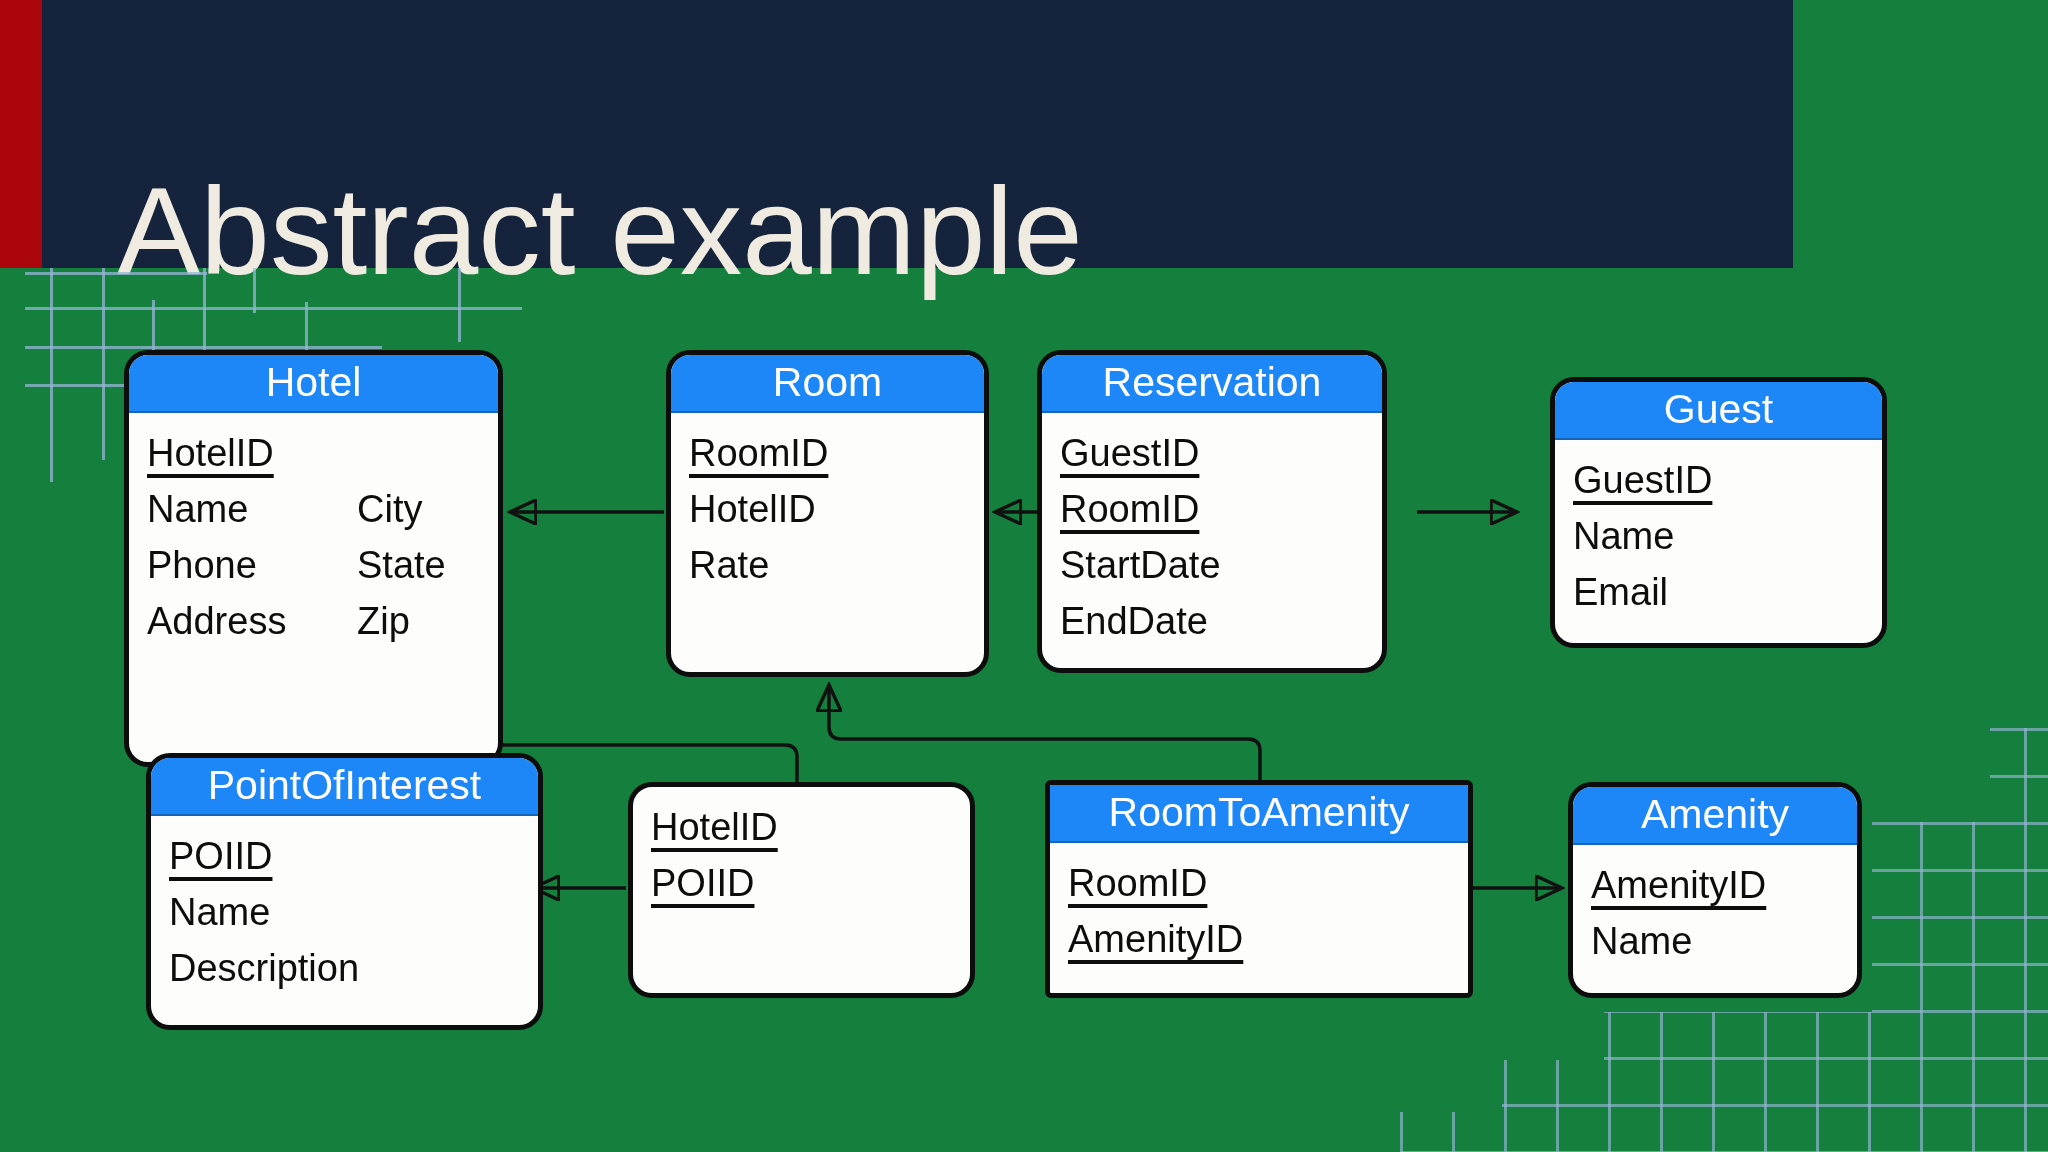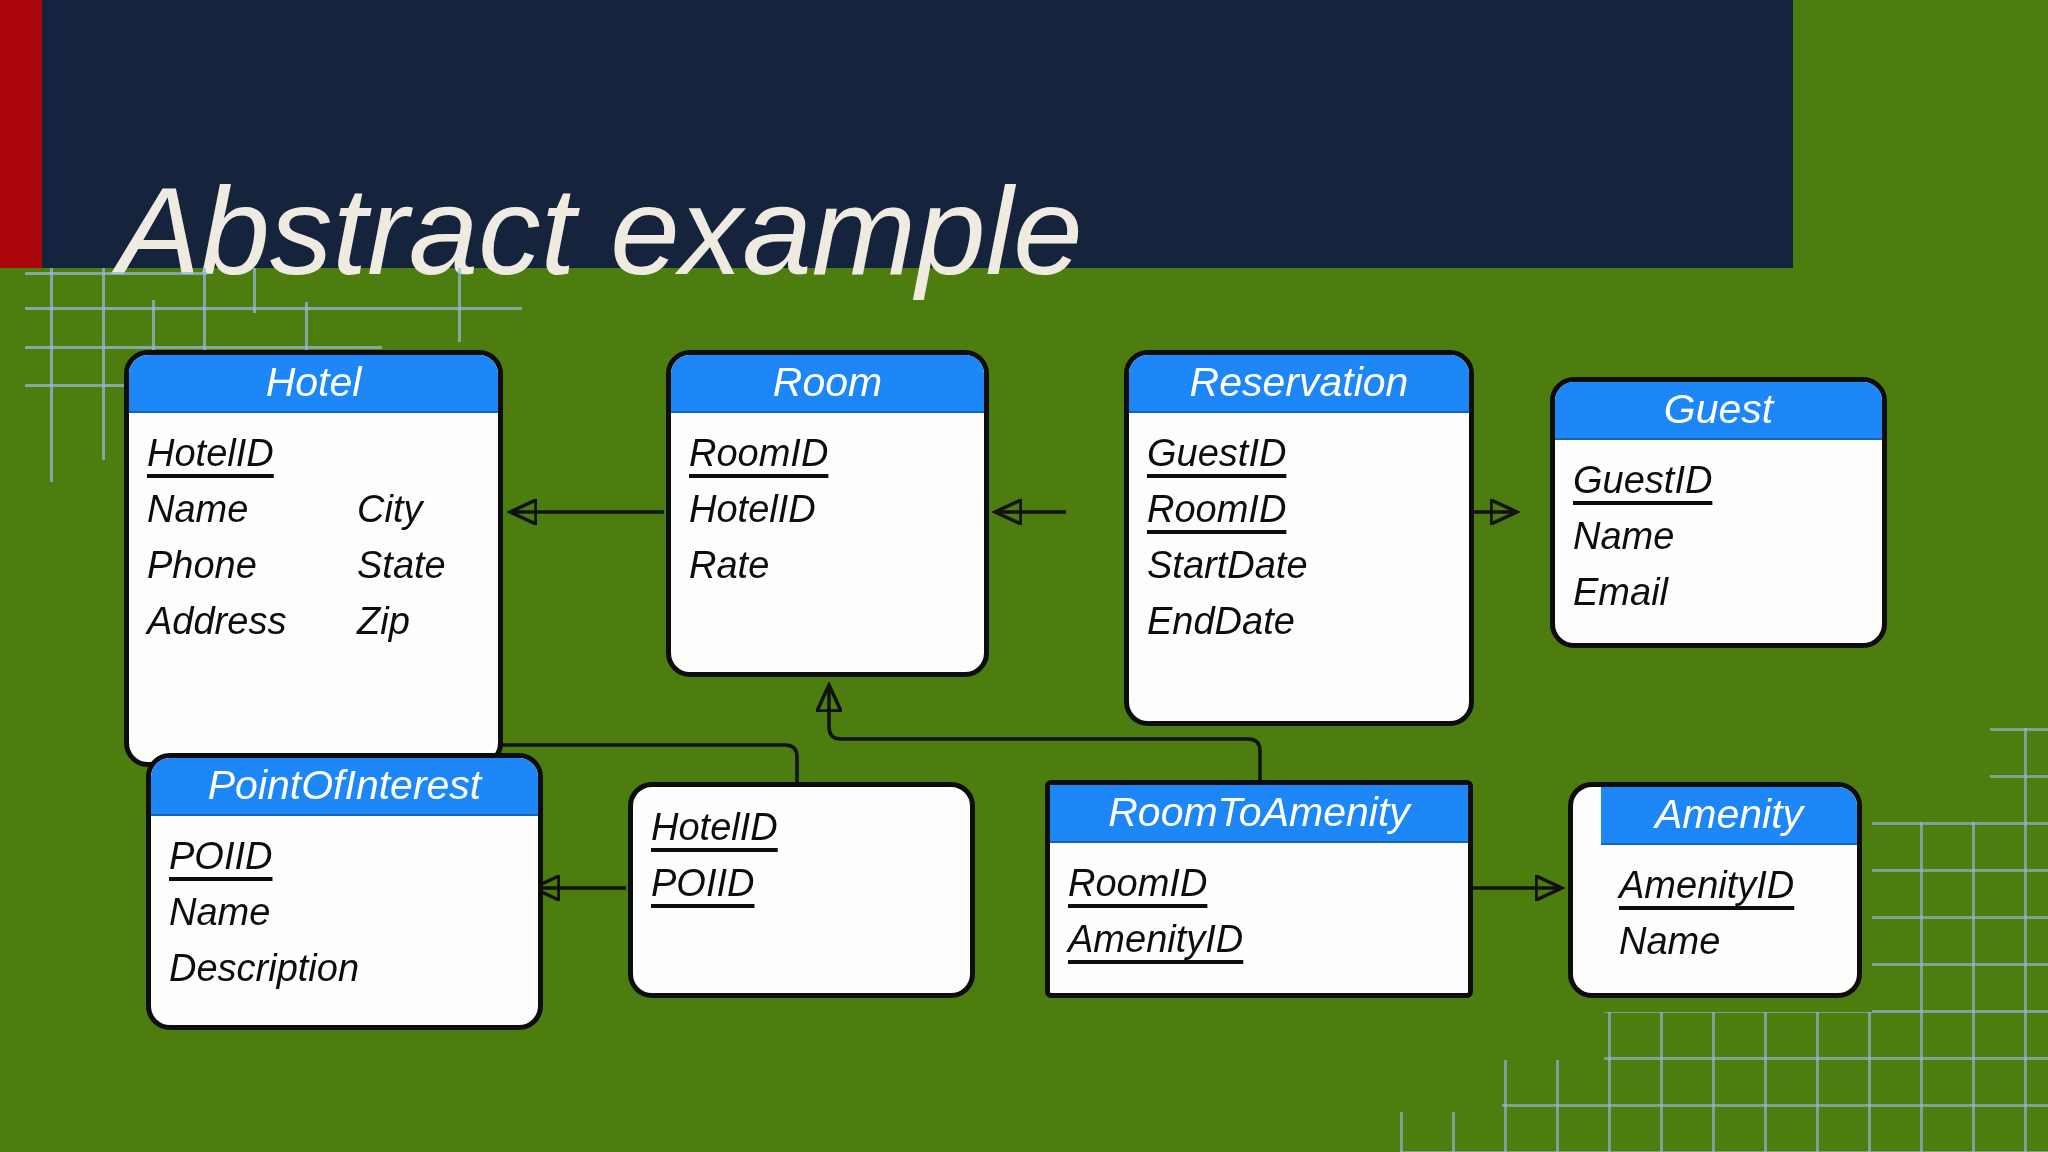--- a/index.html
+++ b/index.html
@@ -1,20 +1,19 @@
 <!DOCTYPE html>
 <html><head>
 <meta charset="utf-8">
 <style>
   html,body{margin:0;padding:0;background:#555;}
   .slide{
     position:relative;width:2048px;height:1152px;overflow:hidden;
-    background:#4d7c0f;
+    background:#15803d;
     font-family:"Liberation Sans","DejaVu Sans",sans-serif;
-    font-style:italic;
   }
   
   .red-bar{position:absolute;left:0;top:0;width:42px;height:268px;background:#AB060B;}
   .banner{position:absolute;left:42px;top:0;width:1751px;height:268px;background:#16233C;}
   .slide-title{
     position:absolute;left:117px;top:84px;
     font-size:125px;font-weight:400;letter-spacing:0px;
     color:#EFEBE1;white-space:nowrap;line-height:1;
   }
   
@@ -39,26 +38,26 @@
     border-bottom:2px solid rgba(0,0,0,.25);
     color:#FFFFFF;font-size:41px;text-align:center;
   }
   .tbl-body{padding:12px 0 0 18px;}
   .row{position:relative;line-height:56px;font-size:38px;color:#0D0D0D;white-space:nowrap;}
   .key{text-decoration:underline;text-decoration-thickness:3.5px;text-underline-offset:8px;}
   .c2{position:absolute;left:210px;top:0;}
   
   #t-hotel        {left:124px; top:350px; width:379px; height:417px;}
   #t-room         {left:666px; top:350px; width:323px; height:327px;}
-  #t-reservation  {left:1124px;top:350px; width:350px; height:376px;}
+  #t-reservation  {left:1037px;top:350px; width:350px; height:323px;}
   #t-guest        {left:1523px;top:377px; width:337px; height:271px;margin-left:27px;}
   #t-poi          {left:130px; top:753px; width:397px; height:277px;margin-left:16px;}
   #t-hoteltopoi   {left:628px; top:782px; width:347px; height:216px;}
   #t-roomtoamenity{left:1045px;top:780px; width:428px; height:218px;border-radius:6px;}
-  #t-amenity      {left:1568px;top:782px; width:294px; height:216px;padding-left:28px;}
+  #t-amenity      {left:1568px;top:782px; width:294px; height:216px;}
 </style>
 </head>
 <body>
 
 <div class="slide">
 
   <div class="red-bar"></div>
   <div class="banner"></div>
   <h1 class="slide-title">Abstract example</h1>
 

